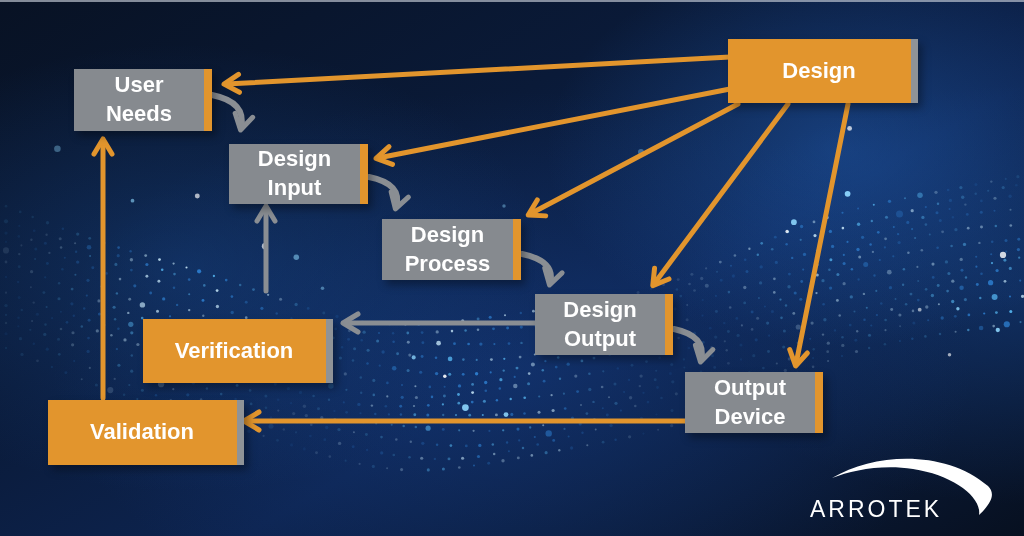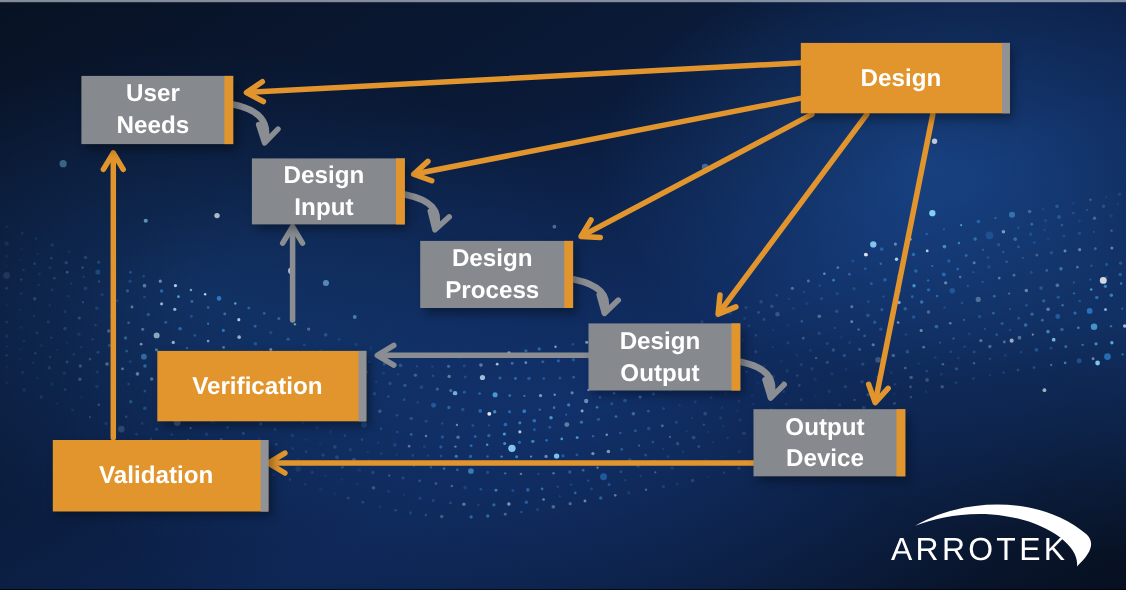--- a/index.html
+++ b/index.html
@@ -33,21 +33,21 @@
   #n-user-needs{left:74px;top:69px;width:138px;height:62px;}
   #n-design-input{left:229px;top:144px;width:139px;height:60px;}
   #n-design-process{left:382px;top:219px;width:139px;height:61px;}
   #n-design-output{left:535px;top:294px;width:138px;height:61px;}
   #n-medical-device{left:685px;top:372px;width:138px;height:61px;}
   #n-review{left:728px;top:39px;width:190px;height:64px;}
   #n-verification{left:143px;top:293px;width:190px;height:64px;margin-top:26px;}
   #n-validation{left:48px;top:400px;width:196px;height:65px;}
   .logo{position:absolute;left:800px;top:448px;width:214px;height:80px;z-index:4;}
   .logo-text{
-    position:absolute;left:10px;top:36px;color:#fff;font-size:29px;letter-spacing:3px;
+    position:absolute;left:10px;top:48px;color:#fff;font-size:23px;letter-spacing:3px;
     font-family:"Liberation Sans",sans-serif;font-weight:normal;
   }
   .logo-swoosh{position:absolute;left:0;top:0;}
 </style>
 </head>
 <body>
 
 <div class="stage">
   <div class="top-hairline"></div>
 

